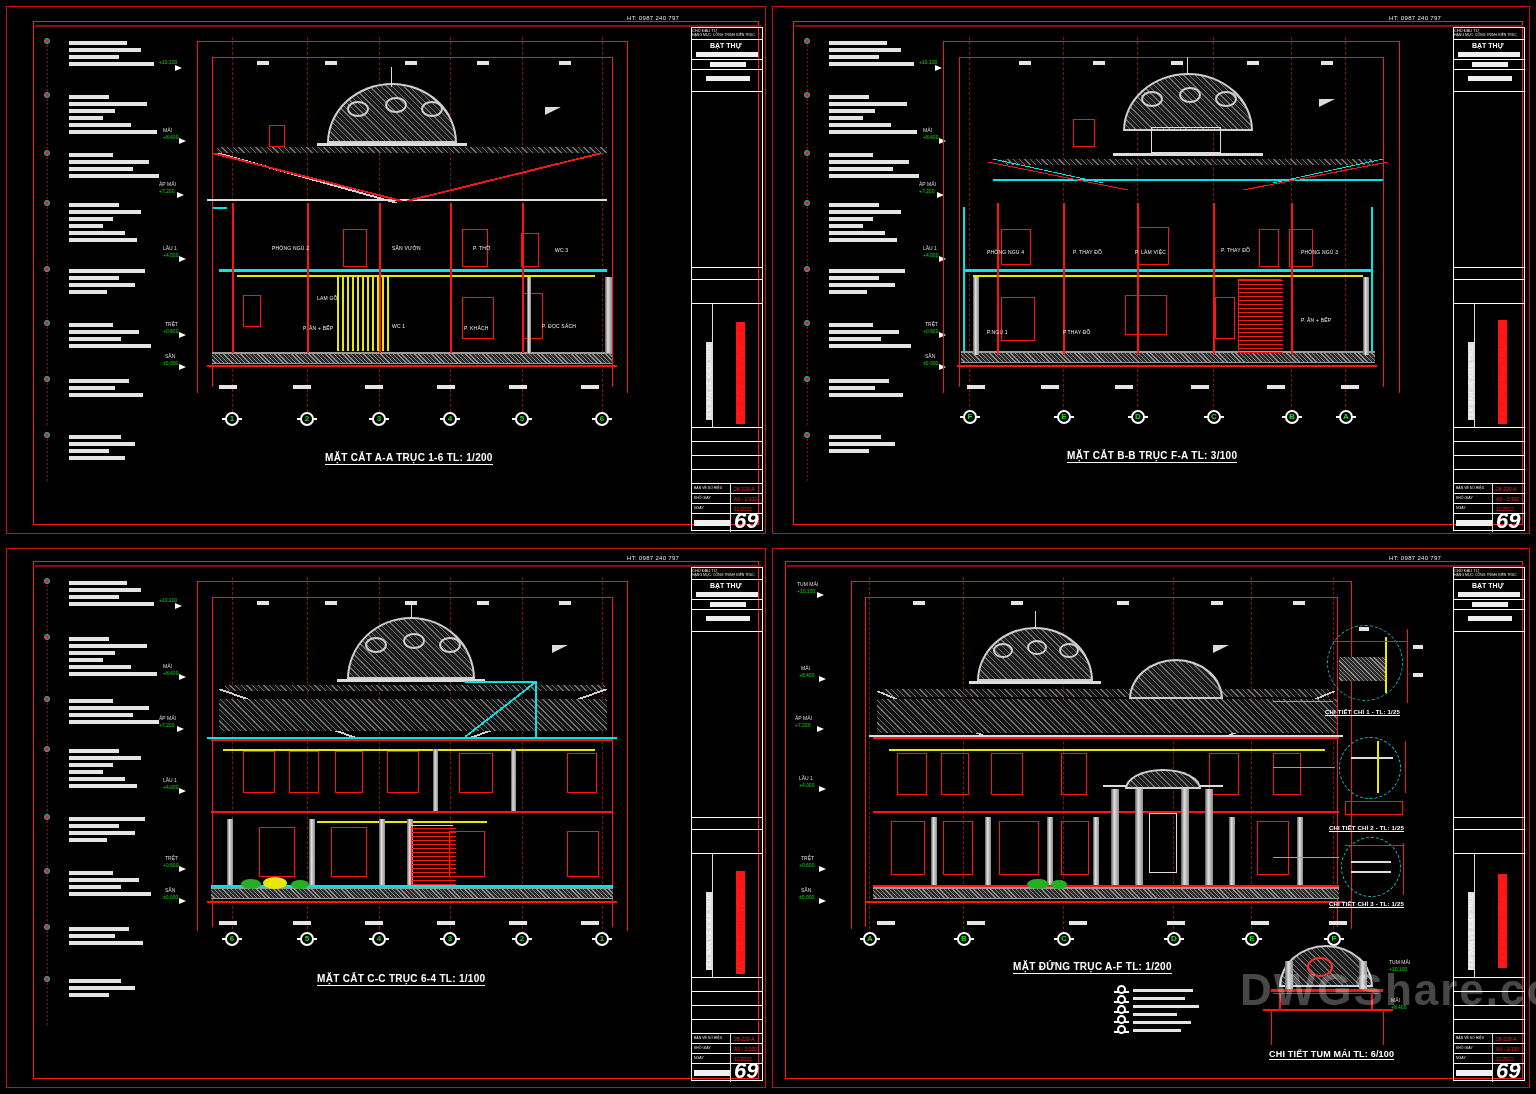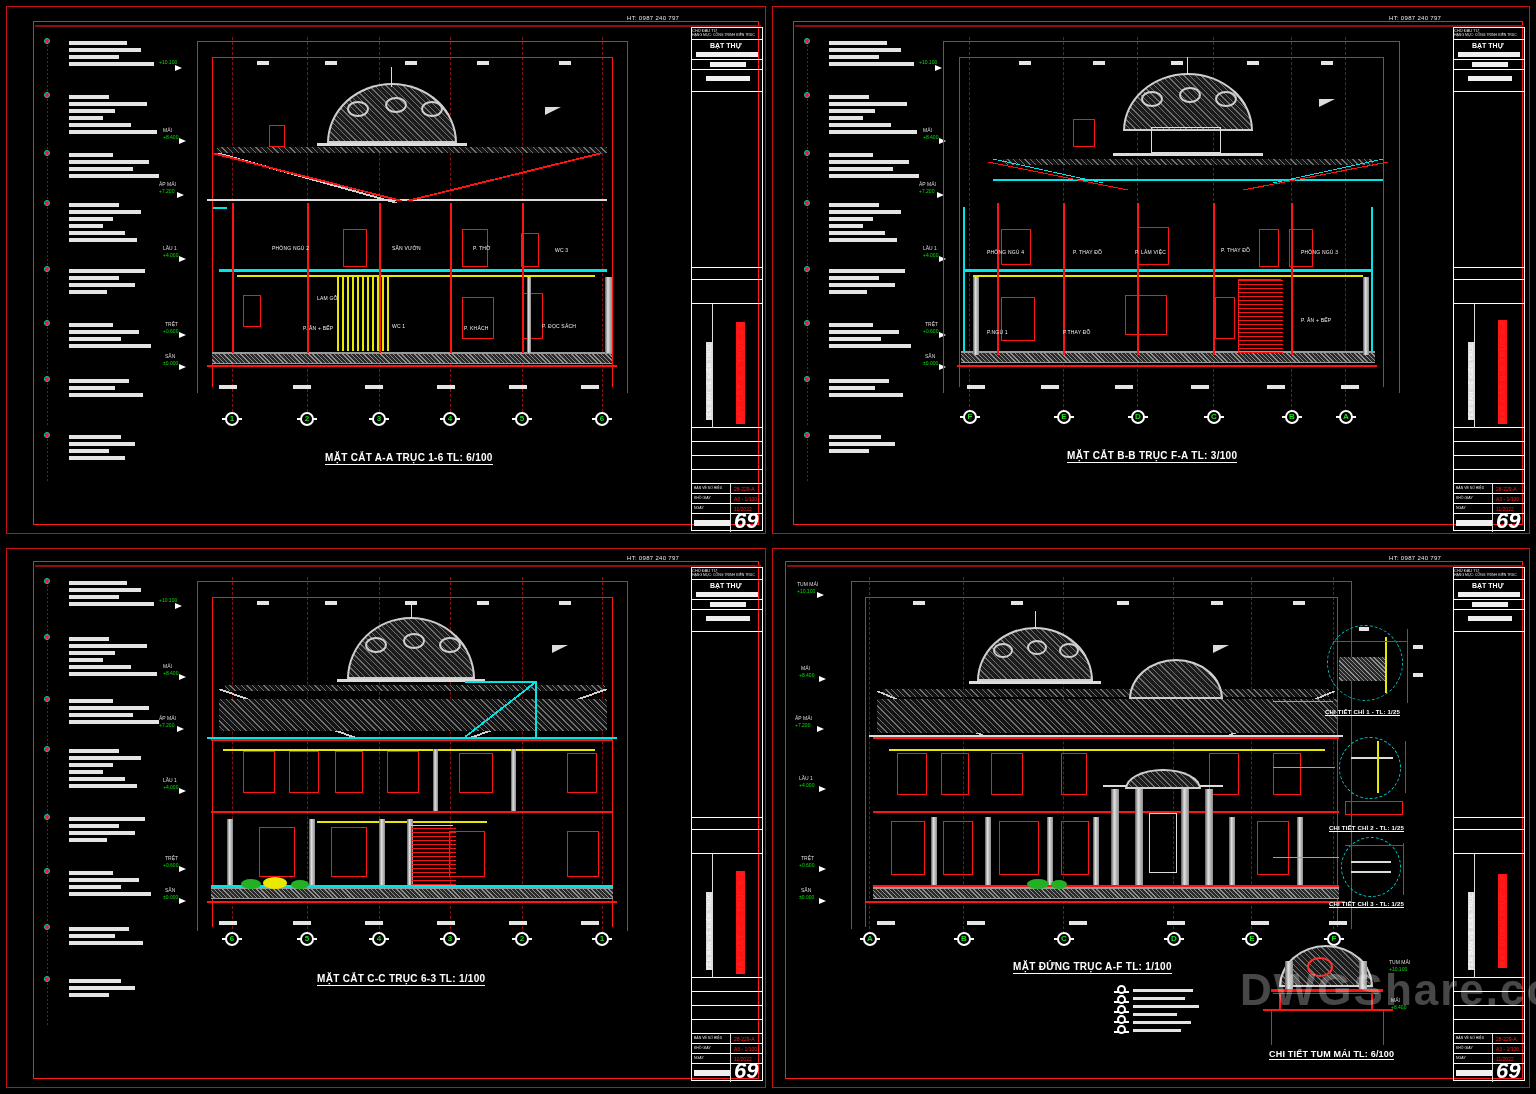--- a/index.html
+++ b/index.html
@@ -227,21 +227,21 @@
 
   <div>
     <div class="bub" style="left:218px;top:405px;">1</div>
     <div class="bub" style="left:293px;top:405px;">2</div>
     <div class="bub" style="left:365px;top:405px;">3</div>
     <div class="bub" style="left:436px;top:405px;">4</div>
     <div class="bub" style="left:508px;top:405px;">5</div>
     <div class="bub" style="left:588px;top:405px;">6</div>
   </div>
 
-  <div class="caption" style="left:318px;top:445px;">MẶT CẮT A-A TRỤC 1-6  TL: 6/100</div>
+  <div class="caption" style="left:318px;top:445px;">MẶT CẮT A-A TRỤC 1-6  TL: 1/200</div>
 
   <div class="tb" style="left:684px;top:20px;width:72px;height:504px;">
     <div class="tb-row" style="top:0;height:12px;"></div>
     <div class="tb-red" style="left:18px;top:2px;color:#e0e0e0;font-size:4px;">CHỦ ĐẦU TƯ</div>
     <div class="tb-row" style="top:12px;height:20px;"></div>
     <div style="position:absolute;left:18px;top:14px;color:#fff;font-size:7px;font-weight:bold;">BẠT THỰ</div>
     <div class="tb-fill" style="left:4px;top:24px;width:62px;height:5px;"></div>
     <div class="tb-row" style="top:32px;height:10px;"></div>
     <div class="tb-fill" style="left:18px;top:34px;width:36px;height:5px;"></div>
     <div class="tb-row" style="top:42px;height:22px;"></div>
@@ -640,21 +640,21 @@
 
   <div>
     <div class="bub" style="left:218px;top:383px;">6</div>
     <div class="bub" style="left:293px;top:383px;">5</div>
     <div class="bub" style="left:365px;top:383px;">4</div>
     <div class="bub" style="left:436px;top:383px;">3</div>
     <div class="bub" style="left:508px;top:383px;">2</div>
     <div class="bub" style="left:588px;top:383px;">1</div>
   </div>
 
-  <div class="caption" style="left:310px;top:424px;">MẶT CẮT C-C TRỤC 6-3  TL: 1/100</div>
+  <div class="caption" style="left:310px;top:424px;">MẶT CẮT C-C TRỤC 6-4  TL: 1/100</div>
 
   <div class="tb" style="left:684px;top:18px;width:72px;height:514px;">
     <div class="tb-row" style="top:0;height:12px;"></div>
     <div class="tb-red" style="left:18px;top:2px;color:#e0e0e0;font-size:4px;">CHỦ ĐẦU TƯ</div>
     <div class="tb-row" style="top:12px;height:20px;"></div>
     <div style="position:absolute;left:18px;top:14px;color:#fff;font-size:7px;font-weight:bold;">BẠT THỰ</div>
     <div class="tb-fill" style="left:4px;top:24px;width:62px;height:5px;"></div>
     <div class="tb-row" style="top:32px;height:10px;"></div>
     <div class="tb-fill" style="left:18px;top:34px;width:36px;height:5px;"></div>
     <div class="tb-row" style="top:42px;height:22px;"></div>
@@ -795,21 +795,21 @@
 
   <div>
     <div class="bub" style="left:90px;top:383px;">A</div>
     <div class="bub" style="left:184px;top:383px;">B</div>
     <div class="bub" style="left:284px;top:383px;">C</div>
     <div class="bub" style="left:394px;top:383px;">D</div>
     <div class="bub" style="left:472px;top:383px;">E</div>
     <div class="bub" style="left:554px;top:383px;">F</div>
   </div>
 
-  <div class="caption" style="left:240px;top:412px;">MẶT ĐỨNG TRỤC A-F  TL: 1/100</div>
+  <div class="caption" style="left:240px;top:412px;">MẶT ĐỨNG TRỤC A-F  TL: 1/200</div>
 
   <div>
     <div class="cir-d" style="left:554px;top:76px;width:76px;height:76px;"></div>
     <div class="hatch" style="left:566px;top:108px;width:48px;height:24px;"></div>
     <div class="ln yel" style="left:612px;top:88px;width:2px;height:56px;"></div>
     <div class="ln red" style="left:560px;top:92px;width:74px;height:1px;"></div>
     <div class="ln red" style="left:634px;top:80px;width:1px;height:74px;"></div>
     <div class="note" style="left:586px;top:78px;width:10px;"></div>
     <div class="note" style="left:640px;top:96px;width:10px;"></div>
     <div class="note" style="left:640px;top:124px;width:10px;"></div>

